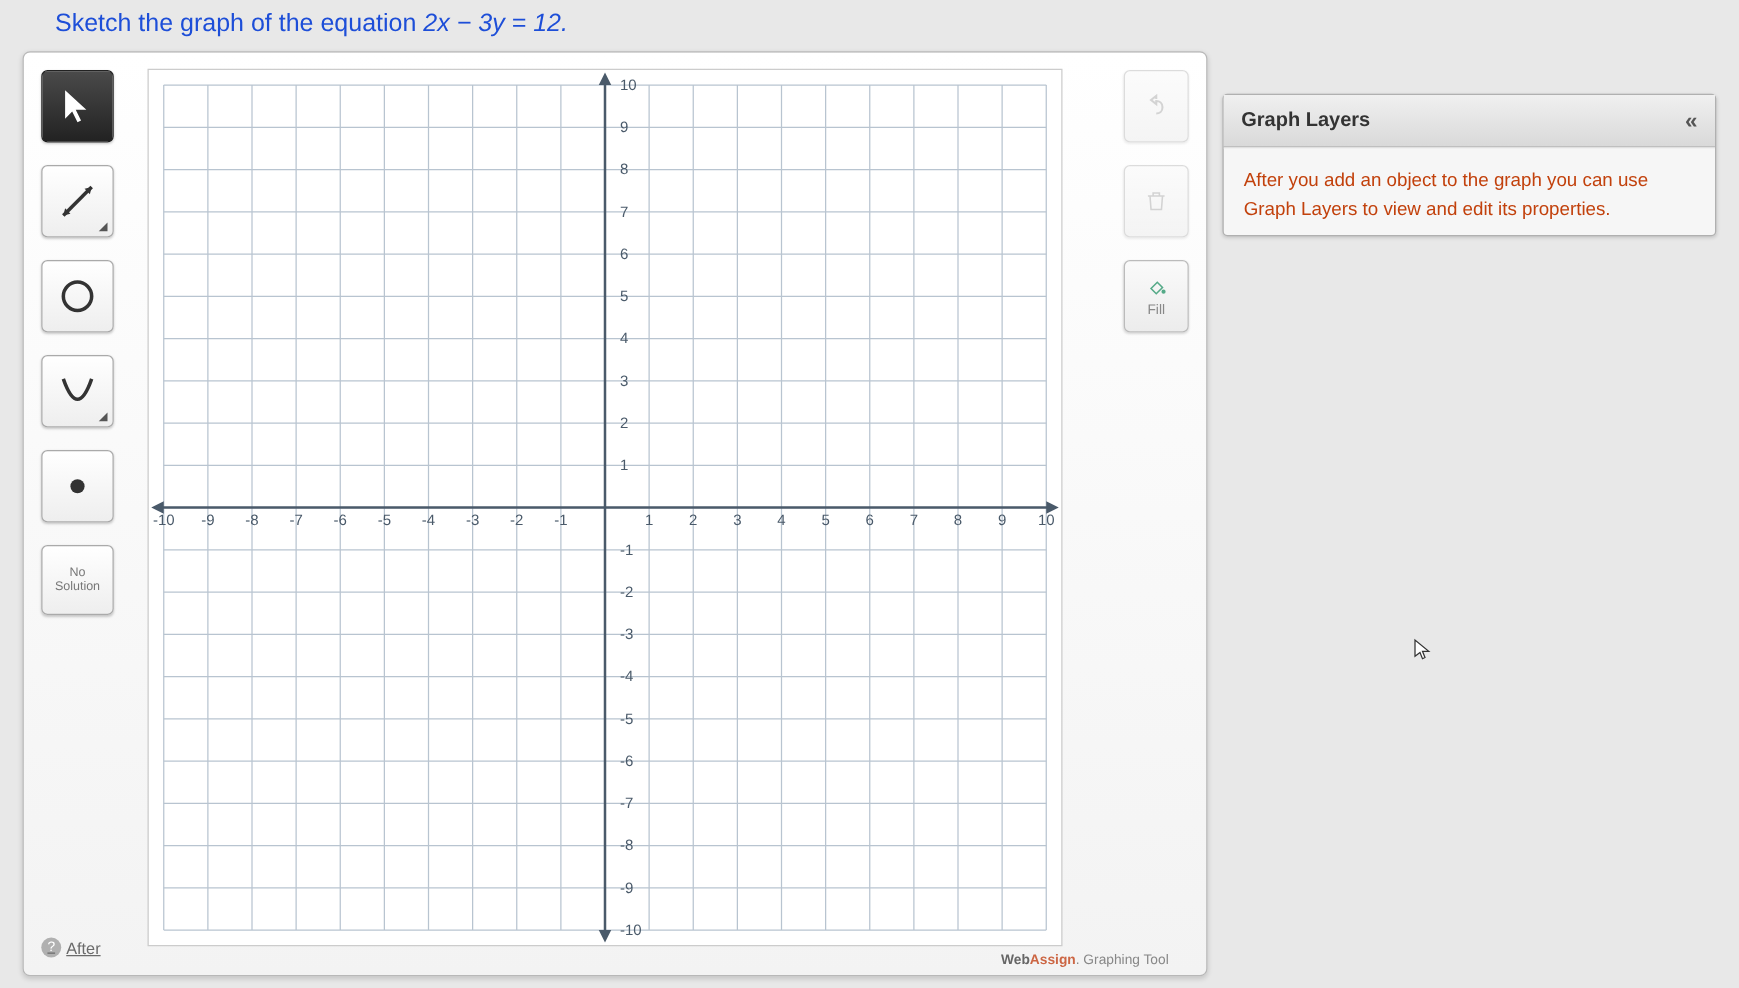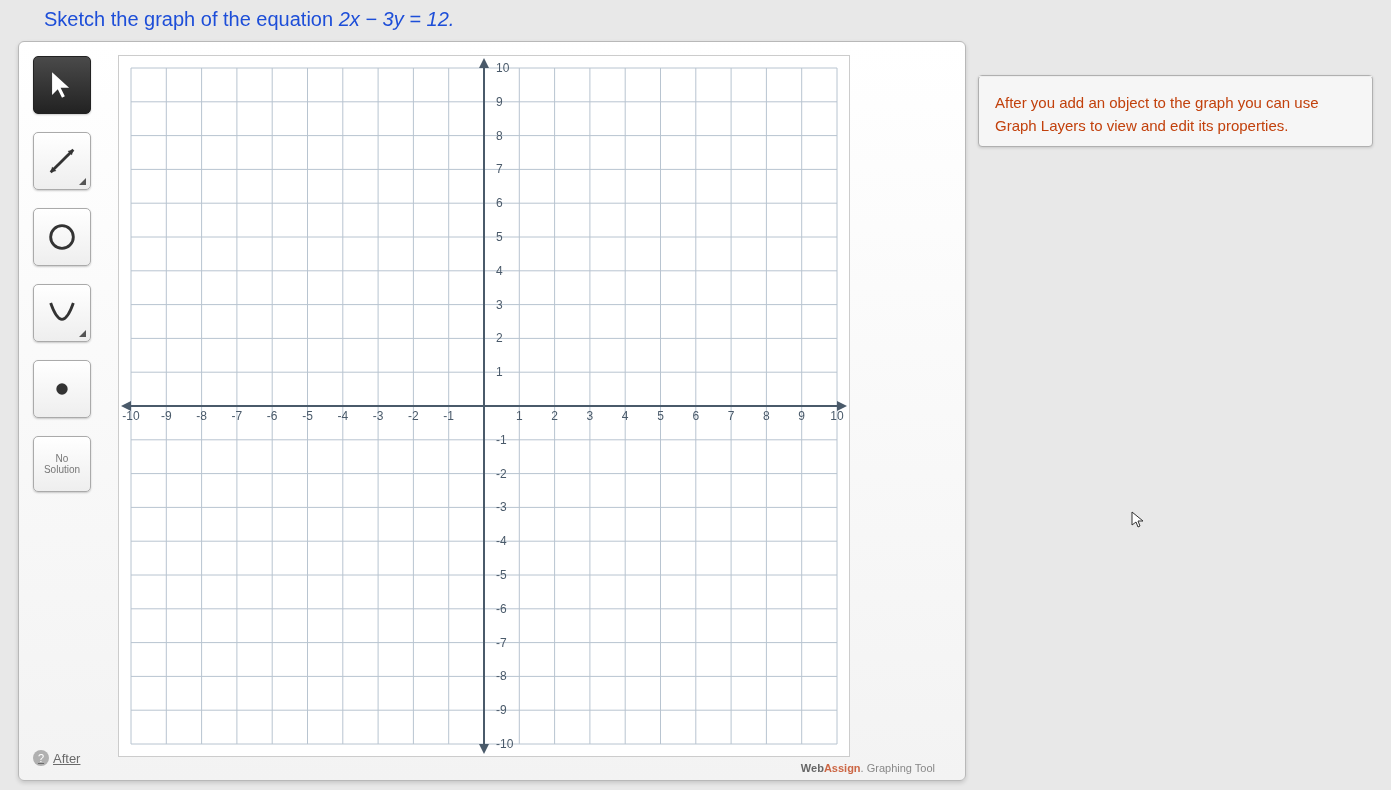--- a/index.html
+++ b/index.html
@@ -314,31 +314,54 @@
           <text x="377" y="218.8" class="tick-label" text-anchor="start">4</text>
           <text x="377" y="185" class="tick-label" text-anchor="start">5</text>
           <text x="377" y="151.19999999999993" class="tick-label" text-anchor="start">6</text>
           <text x="377" y="117.39999999999998" class="tick-label" text-anchor="start">7</text>
           <text x="377" y="83.60000000000002" class="tick-label" text-anchor="start">8</text>
           <text x="377" y="49.80000000000007" class="tick-label" text-anchor="start">9</text>
           <text x="377" y="16" class="tick-label" text-anchor="start">10</text>
         </svg>
     </div>
 
+    <div class="side-tools">
+      <div class="side-btn disabled">
+        <svg width="20" height="20" viewBox="0 0 24 24">
+          <path d="M12 5 V2 L7 6 L12 10 V7 C15 7 18 9 18 13 C18 17 15 19 12 19" fill="none" stroke="#aaa" stroke-width="2"></path>
+        </svg>
+      </div>
+      <div class="side-btn disabled">
+        <svg width="20" height="20" viewBox="0 0 24 24">
+          <path d="M6 7 H18 L17 20 H7 Z M4 7 H20 M9 4 H15 V7 H9 Z" fill="none" stroke="#aaa" stroke-width="1.5"></path>
+        </svg>
+      </div>
+      <div class="side-btn">
+        <svg width="20" height="20" viewBox="0 0 24 24">
+          <path d="M7 13 L13 7 L18 12 L12 18 Z" fill="none" stroke="#5a8" stroke-width="1.5"></path>
+          <circle cx="19" cy="16" r="2" fill="#5a8"></circle>
+        </svg>
+        <span>Fill</span>
+      </div>
+    </div>
 
     <div class="help-link">
       <span class="qmark">?</span>
       <span>After</span>
     </div>
 
     <div class="watermark">
       <span class="wa1">Web</span><span class="wa2">Assign</span><span>. Graphing Tool</span>
     </div>
   </div>
 
   <div class="layers-panel">
+    <div class="layers-header">
+      <span>Graph Layers</span>
+      <span class="collapse">«</span>
+    </div>
     <div class="layers-body">After you add an object to the graph you can use Graph Layers to view and edit its properties.</div>
   </div>
 </div>
 
 <svg class="cursor-dummy" width="20" height="20" viewBox="0 0 20 20">
   <path d="M2 2 L2 15 L6 12 L8 17 L10 16 L8 11 L13 11 Z" fill="#fff" stroke="#333" stroke-width="1"></path>
 </svg>
 
 </body></html>

